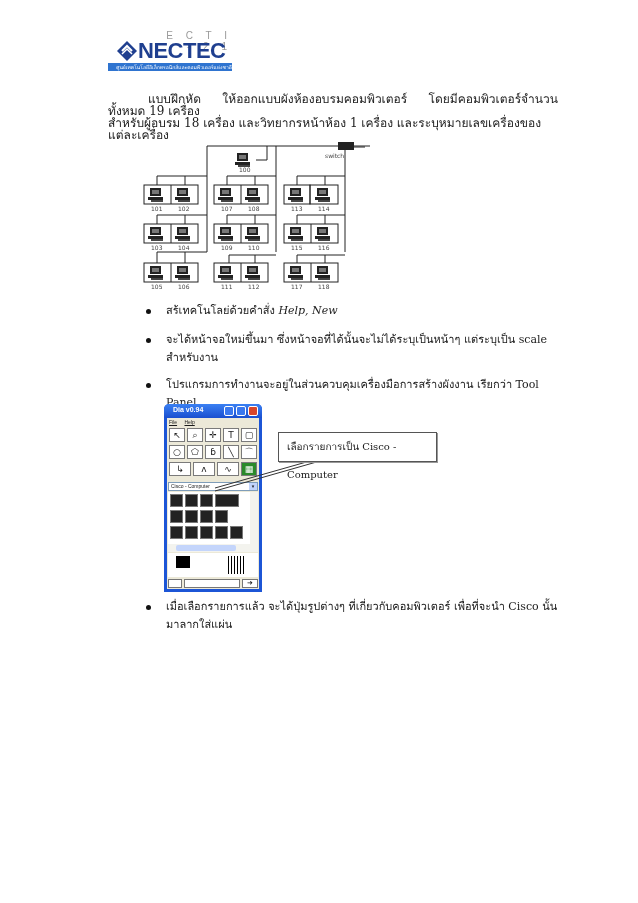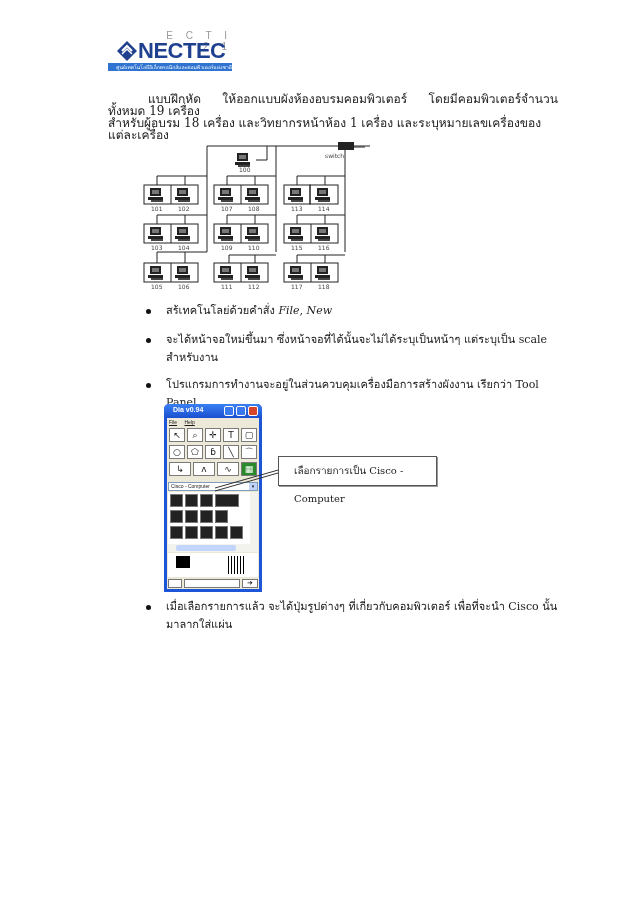--- a/index.html
+++ b/index.html
@@ -50,21 +50,21 @@
   .shapes { position:absolute; left:1px; top:74px; width:90px; height:52px; background:#fff; }
   .shape { position:absolute; width:13px; height:13px; background:#222; border:1px solid #777; box-sizing:border-box; }
   .vscroll { position:absolute; right:0; top:0; width:8px; height:52px; background:#f3f3ee; }
   .hscroll { position:absolute; left:1px; top:126px; width:90px; height:8px; background:#f3f3ee; }
   .hscroll .thumb { position:absolute; left:8px; top:1px; width:60px; height:6px; background:#c4d5fb; border-radius:2px; }
   .colors { position:absolute; left:1px; top:135px; width:90px; height:24px; background:#fff; }
   .lines { position:absolute; left:1px; top:161px; width:90px; height:9px; }
   .lines div { position:absolute; top:0; height:9px; background:#fff; border:1px solid #777; box-sizing:border-box; }
 
   .callout { left:278px; top:432px; width:159px; height:30px; border:1px solid #555; background:#fff;
-             box-shadow:1px 1px 0 #999; box-sizing:border-box; font-size:10px; line-height:28px; padding-left:15px;margin-top:24px; }
+             box-shadow:1px 1px 0 #999; box-sizing:border-box; font-size:10px; line-height:28px; padding-left:8px; }
 </style>
 </head>
 <body>
 
 <div class="abs logo">
   <svg class="emblem" viewBox="0 0 22 22">
     <polygon points="11,1 21,11 11,21 1,11" fill="#1f3f8f"></polygon>
     <path d="M6 11 L11 6 L16 11" stroke="#fff" stroke-width="2" fill="none"></path>
     <path d="M6 14 L11 9 L16 14" stroke="#fff" stroke-width="1.5" fill="none"></path>
   </svg>
@@ -190,21 +190,21 @@
       <text x="178" y="76">114</text>
     <text x="151" y="115">115</text>
       <text x="178" y="115">116</text>
     <text x="151" y="154">117</text>
       <text x="178" y="154">118</text>
   </g>
 </svg>
 
 <div class="bullet" style="left:146px; top:302px;">
   <span class="dot"></span>
-  <span class="txt"><span>สร้เทคโนโลย่ด้วยคำสั่ง </span><span class="it">File, New</span></span>
+  <span class="txt"><span>สร้เทคโนโลย่ด้วยคำสั่ง </span><span class="it">Help, New</span></span>
 </div>
 
 <div class="bullet" style="left:146px; top:331px;">
   <span class="dot"></span>
   <span class="txt">
     <div>จะได้หน้าจอใหม่ขึ้นมา ซึ่งหน้าจอที่ได้นั้นจะไม่ได้ระบุเป็นหน้าๆ แต่ระบุเป็น scale สำหรับงาน</div>
   </span>
 </div>
 
 <div class="bullet" style="left:146px; top:376px;">

